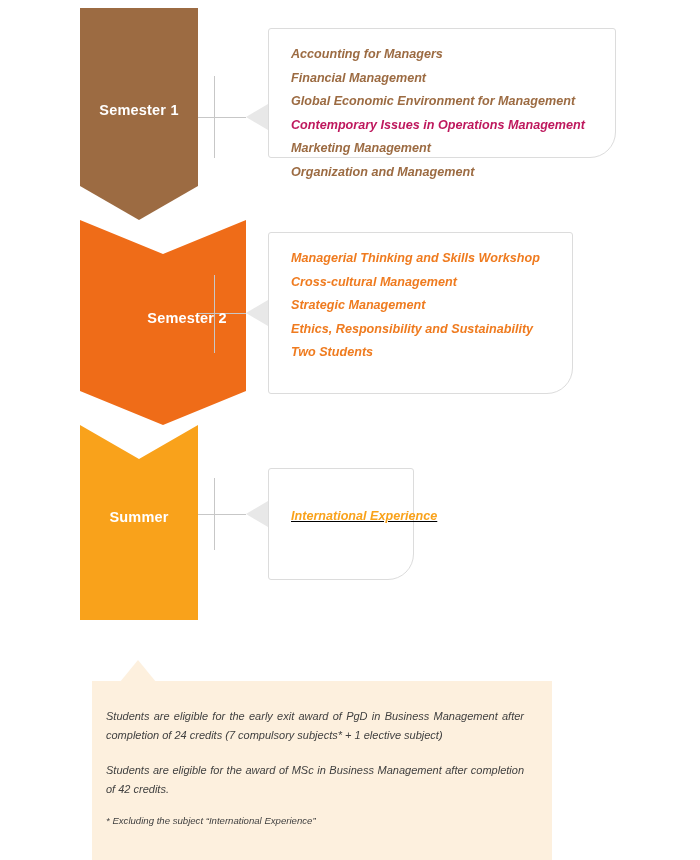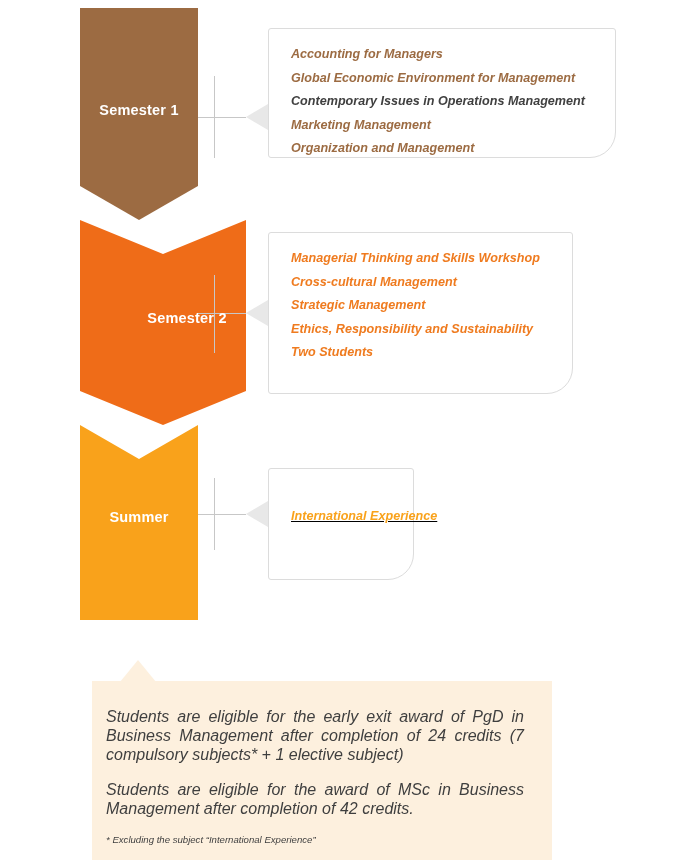--- a/index.html
+++ b/index.html
@@ -122,21 +122,21 @@
     left: 120px;
     top: 660px;
     width: 0; height: 0;
     border-left: 18px solid transparent;
     border-right: 18px solid transparent;
     border-top: 22px solid #fdf0de;
     transform: rotate(180deg);
   }
   .note-para {
     font-style: italic;
-    font-size: 16px;
+    font-size: 11px;
     line-height: 19px;
     color: #3f3f3f;
     text-align: justify;
     margin: 0 0 16px 0;
   }
   .note-foot {
     font-style: italic;
     font-size: 9.6px;
     color: #3f3f3f;
     margin: 0;
@@ -177,22 +177,23 @@
   <div class="connector-h" style="left:198px; top:514px; width:48px;"></div>
   <div class="connector-v" style="left:214px; top:478px; height:72px;"></div>
 
   <div class="pointer" id="pointer-1"></div>
   <div class="pointer" id="pointer-2"></div>
   <div class="pointer" id="pointer-3"></div>
 
   <div class="card rounded-corner" id="card-1">
     <div class="card-inner">
       <div class="course" style="color:#9c6b42">Accounting for Managers</div>
+      <div class="course" style="color:#9c6b42">Financial Management</div>
       <div class="course" style="color:#9c6b42">Global Economic Environment for Management</div>
-      <div class="course" style="color:#404040">Contemporary Issues in Operations Management</div>
+      <div class="course" style="color:#be185d">Contemporary Issues in Operations Management</div>
       <div class="course" style="color:#9c6b42">Marketing Management</div>
       <div class="course" style="color:#9c6b42">Organization and Management</div>
     </div>
   </div>
 
   <div class="card rounded-corner" id="card-2">
     <div class="card-inner">
       <div class="course" style="color:#ef7b1f">Managerial Thinking and Skills Workshop</div>
       <div class="course" style="color:#ef7b1f">Cross-cultural Management</div>
       <div class="course" style="color:#ef7b1f">Strategic Management</div>

